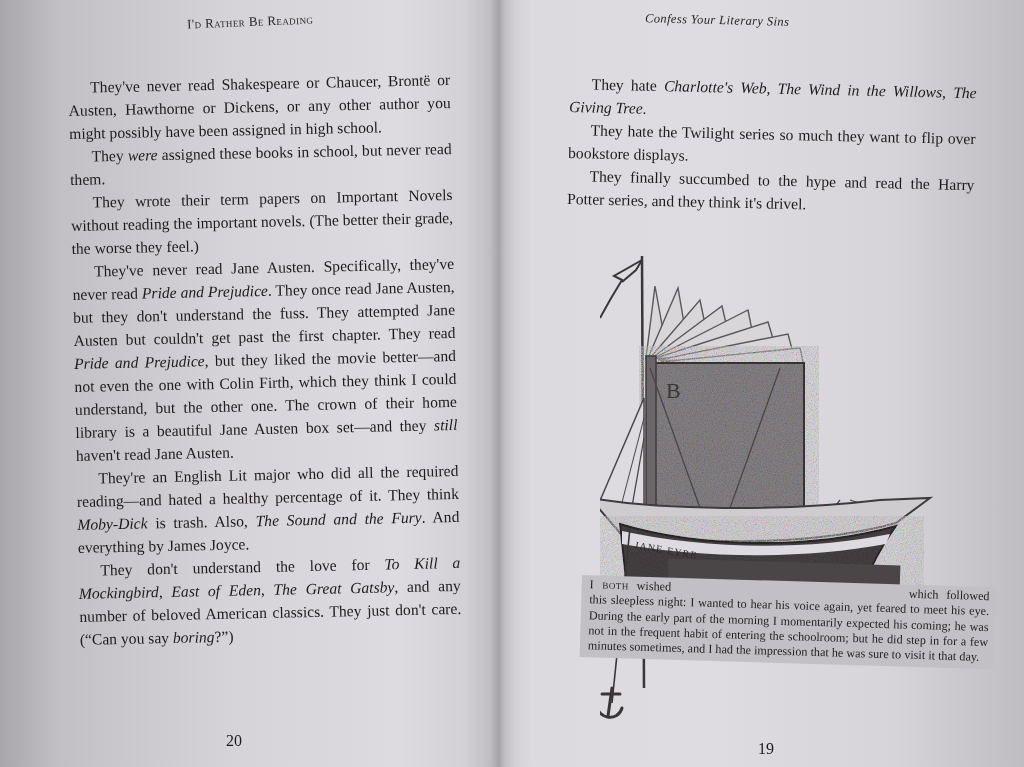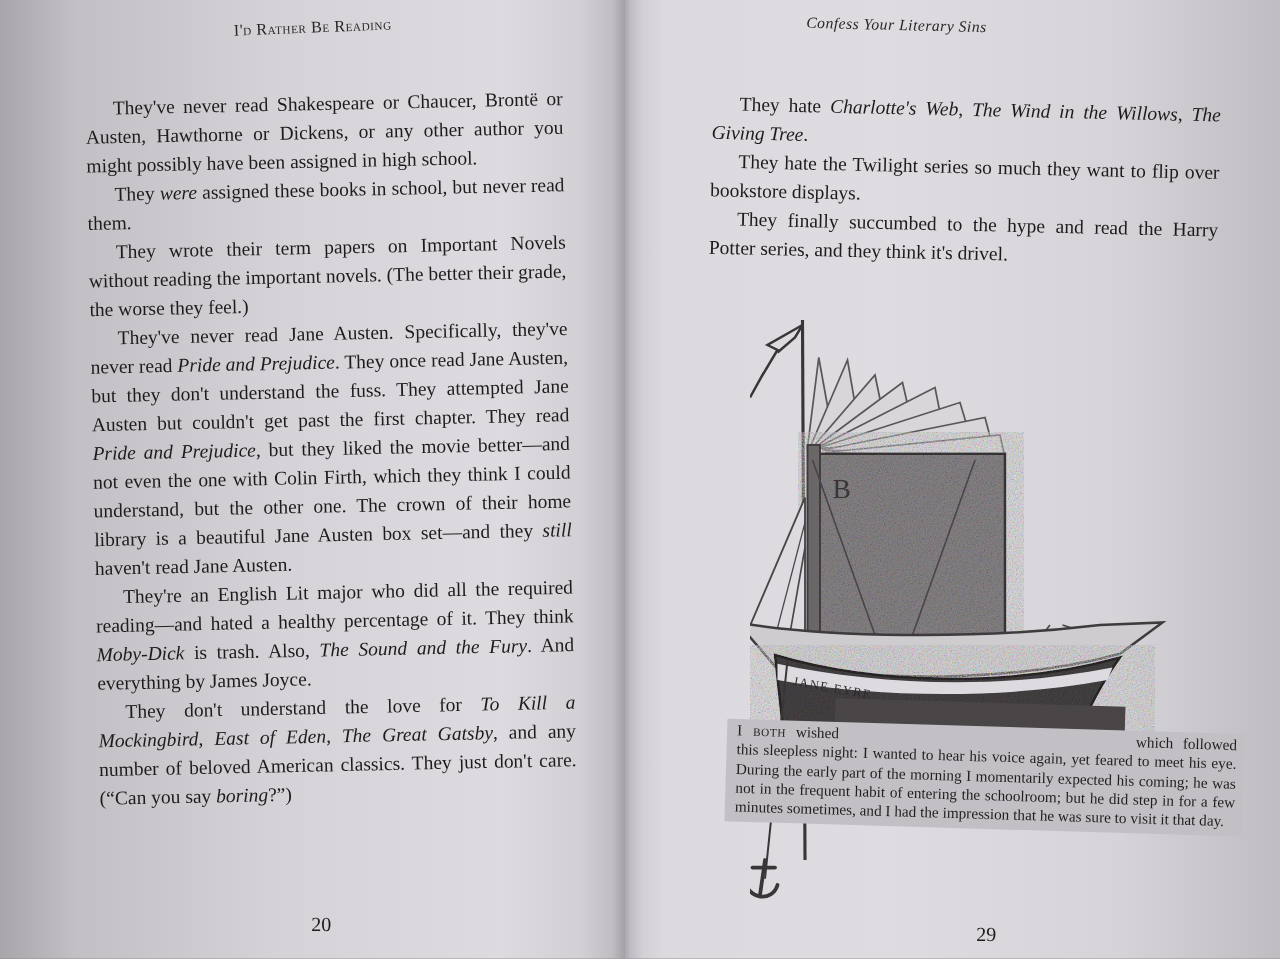--- a/index.html
+++ b/index.html
@@ -30,21 +30,21 @@
   .right .running-head { left: 145px; top: 13px; font-style: italic; transform: rotate(1.4deg); font-size: 12.5px; }
 
   .text-block {
     position: absolute; font-size: 15.6px; line-height: 23px; text-align: justify;
   }
   .left .text-block { left: 68px; top: 76px; width: 382px; transform: rotate(-1.2deg); transform-origin: 0 0; }
   .right .text-block { left: 70px; top: 72px; width: 407px; transform: rotate(1.3deg); transform-origin: 0 0; }
   .para { margin: 0; text-indent: 22px; }
   .para .i { font-style: italic; }
 
-  .page-number { position: absolute; font-size: 16px; margin-left: 23px; }
+  .page-number { position: absolute; font-size: 16px; }
   .left .page-number { left: 226px; top: 732px; }
   .right .page-number { left: 258px; top: 740px; }
 
   .illustration { position: absolute; left: 100px; top: 248px; width: 380px; height: 475px; }
   .excerpt {
     position: absolute; left: 82px; top: 575px; width: 400px;
     background: #c2c0c4; padding: 2px 6px 4px 8px;
     font-size: 12.2px; line-height: 15.3px; text-align: justify;
     transform: rotate(1.7deg); transform-origin: 0 0;
     color: #221e1f;
@@ -137,17 +137,17 @@
         <path d="M-4 456 C -2 472, 18 474, 22 460"></path>
         <line x1="2" y1="446" x2="20" y2="446"></line>
       </g>
     </svg>
 
     <div class="excerpt-mask"></div>
     <div class="excerpt">
       <span class="sc">I both</span><span> wished </span><span style="display:inline-block;width:230px;"></span><span>which followed this sleepless night: I wanted to hear his voice again, yet feared to meet his eye. During the early part of the morning I momentarily expected his coming; he was not in the frequent habit of entering the schoolroom; but he did step in for a few minutes sometimes, and I had the impression that he was sure to visit it that day.</span>
     </div>
 
-    <div class="page-number">29</div>
+    <div class="page-number">19</div>
   </div>
 
   <div class="gutter"></div>
 </div>
 
 </body></html>

